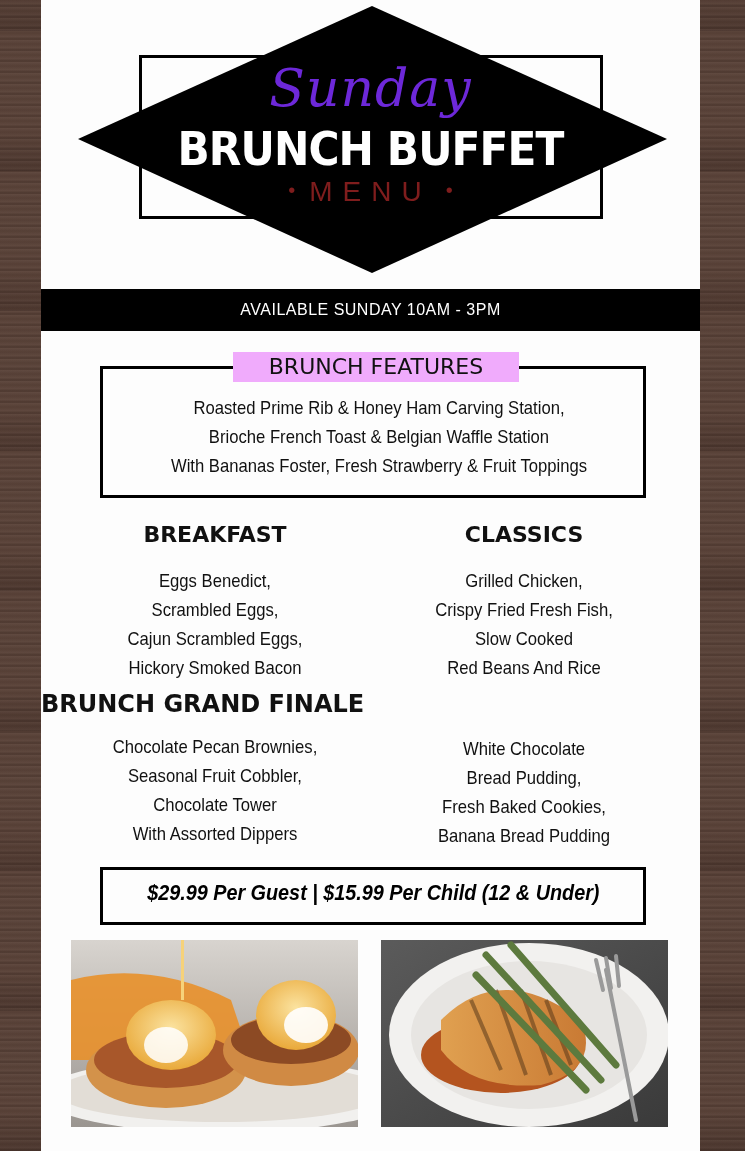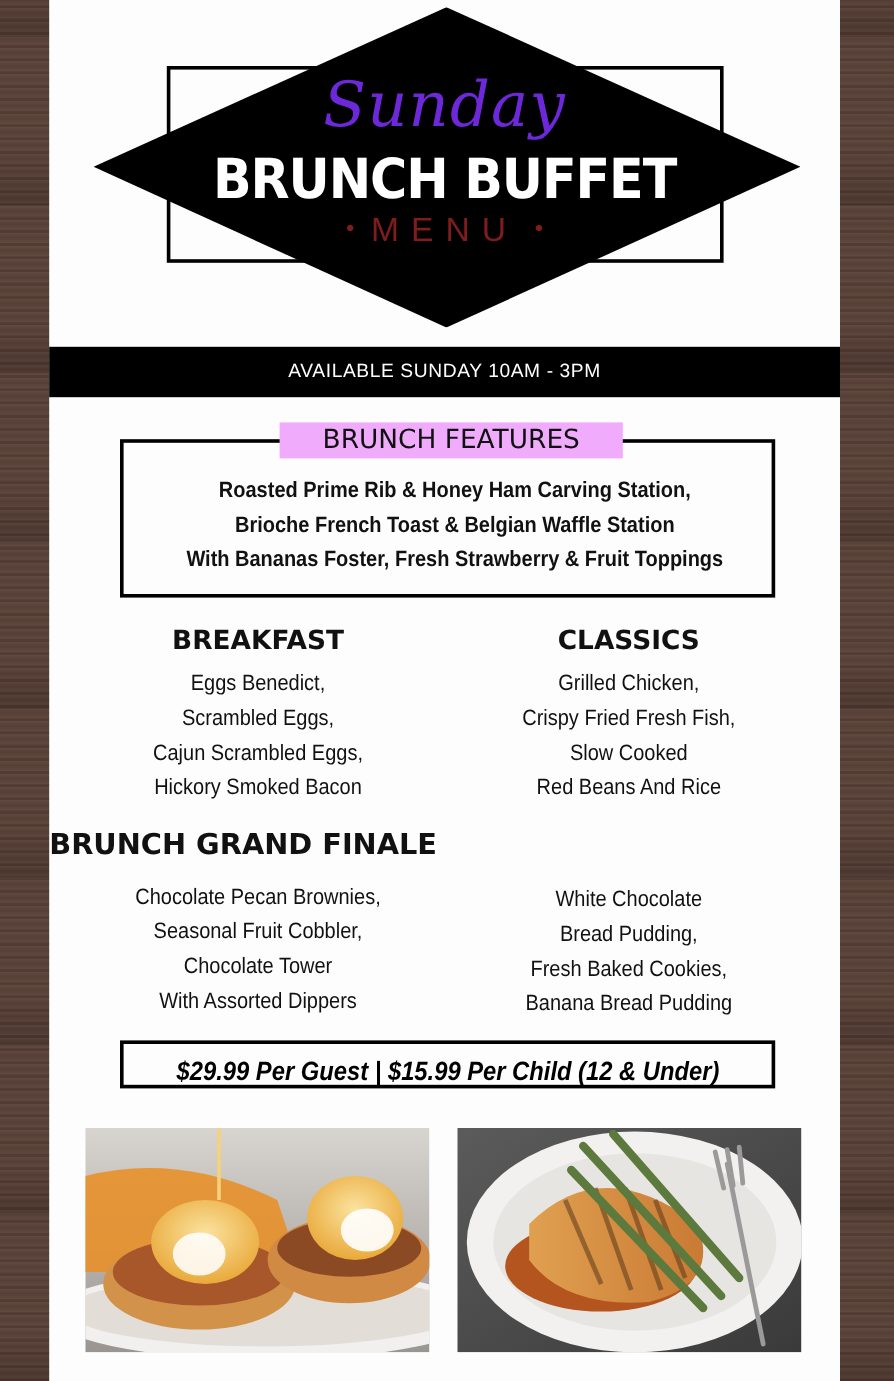--- a/index.html
+++ b/index.html
@@ -46,40 +46,40 @@
   .features-box {
     position: absolute; left: 59px; top: 366px; width: 546px; height: 132px;
     border: 3px solid #000; box-sizing: border-box;
   }
   .features-title {
     position: absolute; left: 130px; width: 286px; top: -17px; background: #f0abfc;
     text-align: center; font-family: "DejaVu Sans", sans-serif; font-weight: normal;
     font-size: 22px; color: #111; line-height: 30px;
   }
   .features-lines {
-    position: absolute; left: 12px; right: 0; top: 24px; text-align: center; font-weight: bold;
+    position: absolute; left: 12px; right: 0; top: 24px; text-align: center;
   }
   .line {
     font-family: "Liberation Sans", sans-serif; font-size: 18.5px; color: #111;
     line-height: 29px; transform: scaleX(0.9);
   }
   .col {
     position: absolute; text-align: center;
   }
   .col-head {
     font-family: "DejaVu Sans", sans-serif; font-weight: bold; font-size: 22px;
-    color: #111; line-height: 30px; margin-bottom: 4px; text-align: center;
+    color: #111; line-height: 30px; margin-bottom: 16px; text-align: center;
   }
   .col .line { line-height: 29px; }
   .finale-head {
     position: absolute; left: 0; right: 0; top: 690px; text-align: left;
     font-family: "DejaVu Sans", sans-serif; font-weight: bold; font-size: 24px; color: #111;
   }
   .price-box {
-    position: absolute; left: 59px; top: 867px; width: 546px; height: 40px;
+    position: absolute; left: 59px; top: 867px; width: 546px; height: 58px;
     border: 3px solid #000; box-sizing: border-box; text-align: center;
     line-height: 45px;
   }
   .price-text {
     display: inline-block; font-family: "Liberation Sans", sans-serif; font-weight: bold;
     font-style: italic; font-size: 22px; color: #000; transform: scaleX(0.9);
   }
   .photo {
     position: absolute; top: 940px; width: 287px; height: 187px; overflow: hidden;
   }

